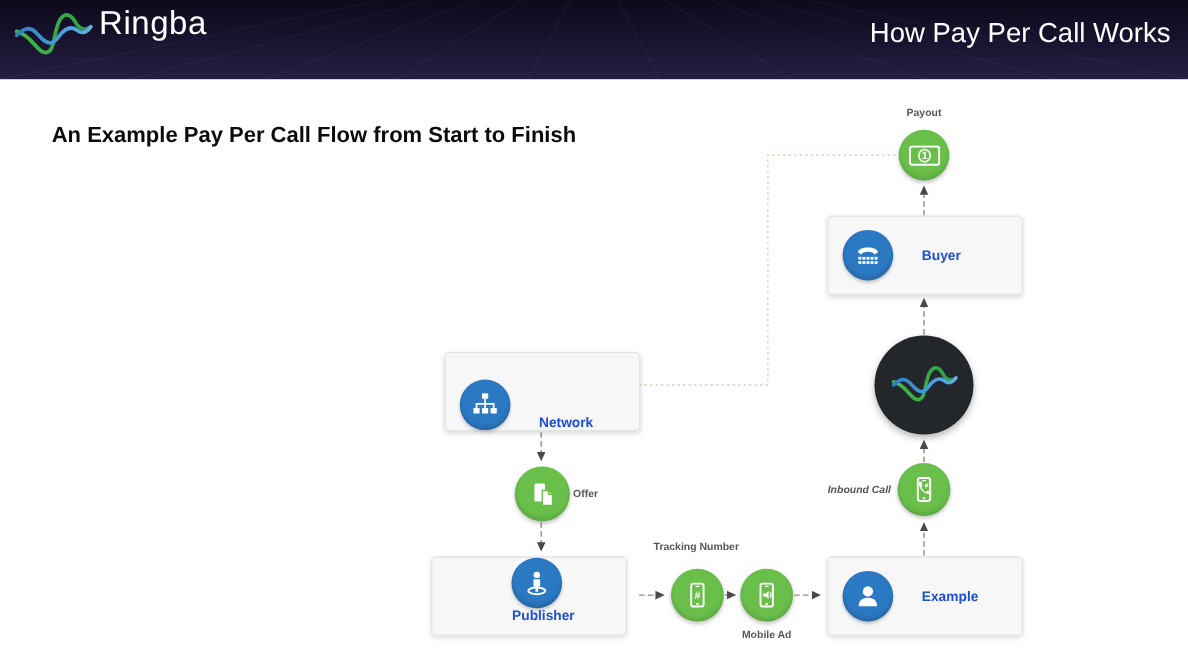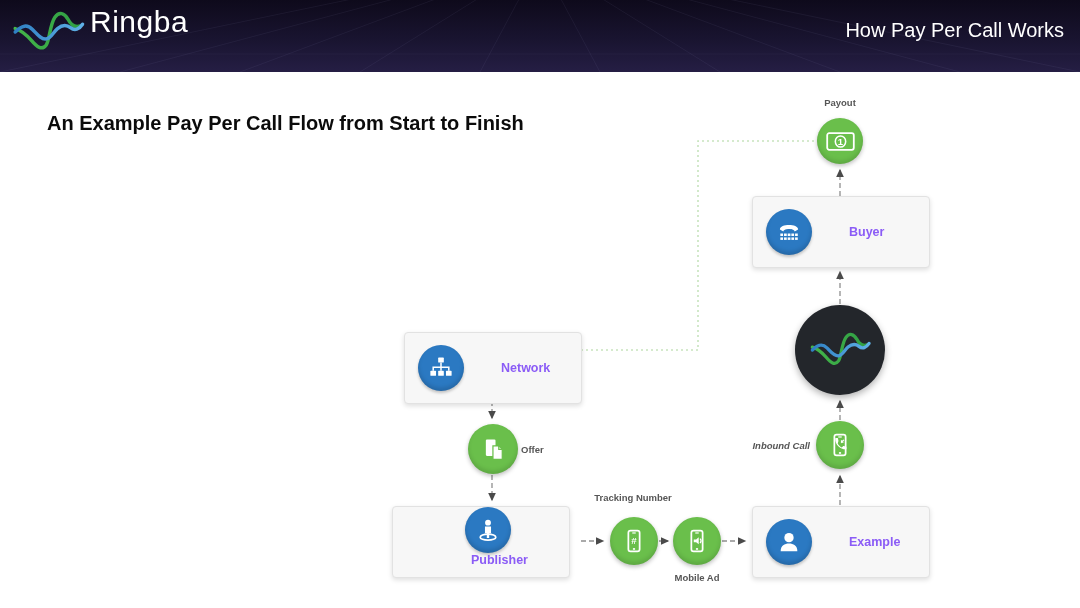--- a/index.html
+++ b/index.html
@@ -6,35 +6,35 @@
   .stage{position:relative;width:1080px;height:608px;background:#ffffff;overflow:hidden;
          font-family:"Liberation Sans",sans-serif;}
 
   
   .hdr{position:absolute;left:0;top:0;width:1080px;height:72px;
        background:linear-gradient(180deg,#0e0a1b 0%,#191430 55%,#251e44 100%);}
   .hdr-grid{position:absolute;left:0;top:0;}
   .brand{position:absolute;left:10px;top:5px;height:62px;display:flex;align-items:flex-start;}
   .brand-text{color:#ffffff;font-size:30px;font-weight:400;letter-spacing:.5px;margin-left:4px;}
   .hdr-title{position:absolute;right:16px;top:0;height:61px;display:flex;align-items:center;
-             color:#ffffff;font-size:20px;font-weight:400;}
+             color:#ffffff;font-size:25px;font-weight:400;}
 
   
   .heading{position:absolute;left:47px;top:112px;margin:0;font-size:20px;font-weight:700;color:#0b0b0b;}
 
   
   .connectors{position:absolute;left:0;top:0;}
 
   
   .node-box{position:absolute;width:176px;height:70px;background:#f7f7f7;border:1px solid #e2e2e2;
             border-radius:4px;box-shadow:0 2px 5px rgba(0,0,0,.13);display:flex;align-items:center;}
   .ncircle{width:46px;height:46px;border-radius:50%;margin-left:13px;flex:none;
            background:#2b79c2;display:flex;align-items:center;justify-content:center;
            box-shadow:0 2px 3px rgba(0,0,0,.22), inset 0 -3px 4px rgba(0,0,0,.15);}
-  .node-label{margin-left:37px;font-size:12.5px;font-weight:700;color:#8b5cf6;}
+  .node-label{margin-left:26px;font-size:12.5px;font-weight:700;color:#1d4ed8;}
 
   
   .badge{position:absolute;border-radius:50%;background:#6abf4b;
          display:flex;align-items:center;justify-content:center;
          box-shadow:0 2px 4px rgba(0,0,0,.25), inset 0 -3px 4px rgba(0,0,0,.12);}
   .badge-label{position:absolute;font-size:9.5px;font-weight:700;color:#565656;line-height:11px;}
   .tc{text-align:center;} .tr{text-align:right;font-style:italic;}
 
   
   .hub{position:absolute;left:795px;top:305px;width:90px;height:90px;border-radius:50%;
@@ -97,21 +97,21 @@
       <path d="M659,541 L668,541"></path>
       <path d="M722,541 L745,541"></path>
       <path d="M840,505 L840,476"></path>
       <path d="M840,420 L840,401"></path>
       <path d="M840,304 L840,272"></path>
       <path d="M840,196 L840,170"></path>
     </g>
     <path d="M581,350 L698,350 L698,141 L814,141" fill="none" stroke="#c7e4bd" stroke-width="1.6" stroke-dasharray="2,3"></path>
   </svg>
 
-  <div class="node-box" style="left:404px;top:332px;">
+  <div class="node-box" style="left:404px;top:320px;align-items:flex-end;">
     <span class="ncircle">
       <svg width="26" height="26" viewBox="0 0 24 24">
         <g fill="#fff">
           <rect x="9.4" y="2.4" width="5.2" height="4.6" rx="0.6"></rect>
           <rect x="2.2" y="14.6" width="5.2" height="4.6" rx="0.6"></rect>
           <rect x="9.4" y="14.6" width="5.2" height="4.6" rx="0.6"></rect>
           <rect x="16.6" y="14.6" width="5.2" height="4.6" rx="0.6"></rect>
         </g>
         <g stroke="#fff" stroke-width="1.4" fill="none">
           <path d="M12,7 V11.2"></path>

